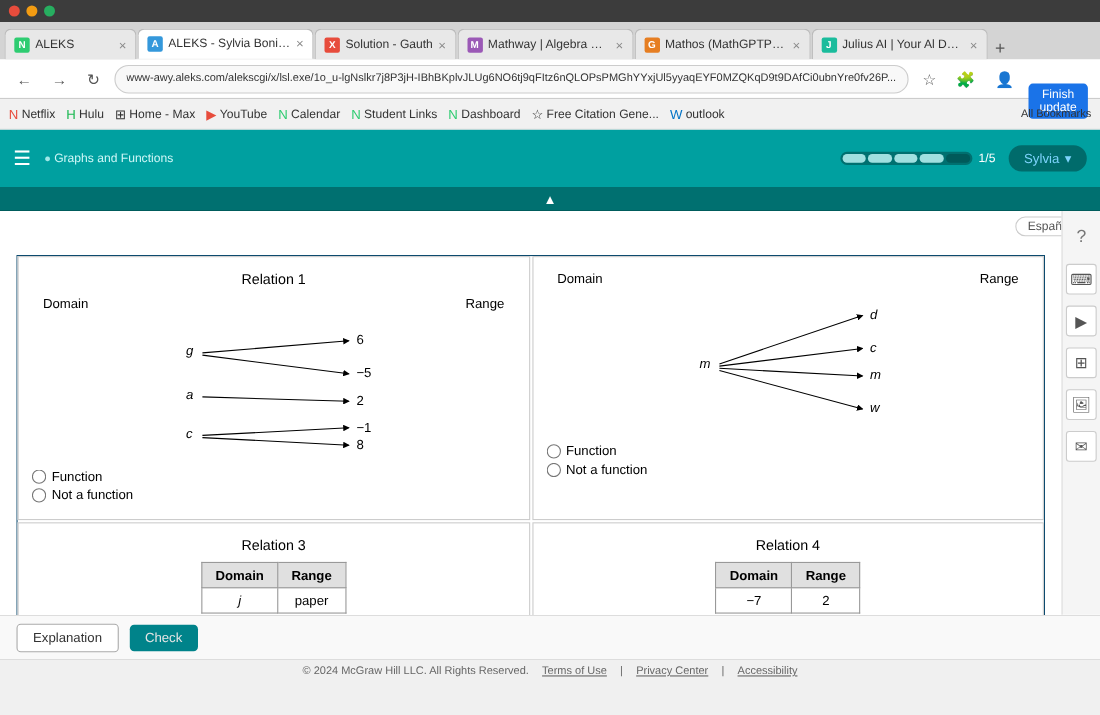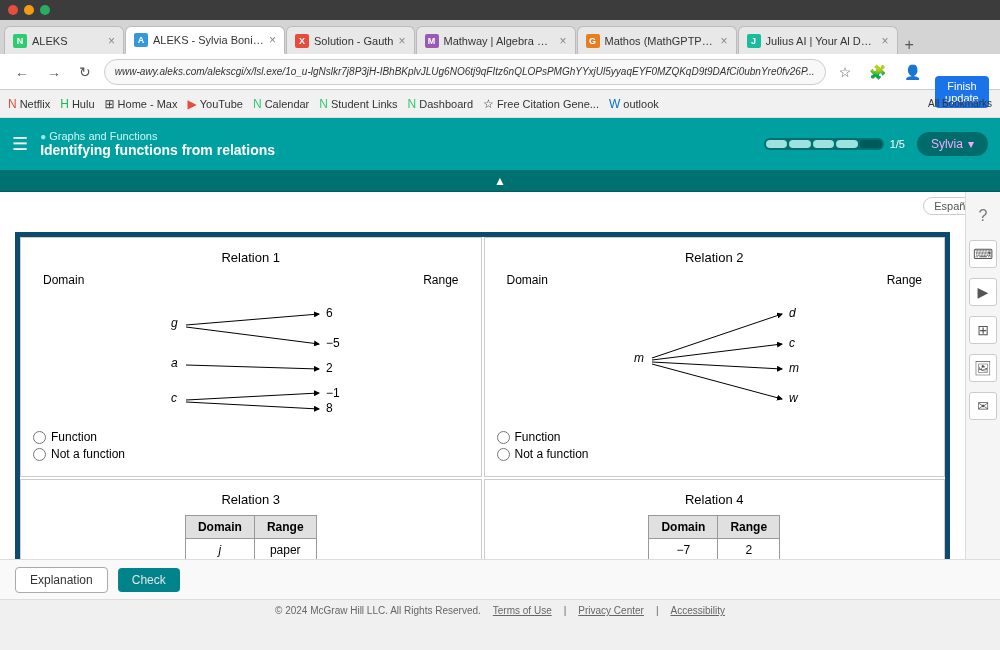--- a/index.html
+++ b/index.html
@@ -41,31 +41,31 @@
     .hamburger { color: white; font-size: 18px; cursor: pointer; background: none; border: none; }
     .nav-title-area { display: flex; flex-direction: column; }
     .nav-breadcrumb { color: #cef7f7; font-size: 11px; }
     .nav-title { color: white; font-weight: bold; font-size: 14px; }
     .progress-bar-area { margin-left: auto; display: flex; align-items: center; gap: 6px; }
     .progress-bar { width: 120px; height: 12px; background: #007070; border-radius: 6px; overflow: hidden; display: flex; gap: 2px; padding: 2px; }
     .progress-segment { height: 8px; border-radius: 4px; }
     .progress-filled { background: #a0e0e0; }
     .progress-empty { background: #005a5a; }
     .progress-count { color: white; font-size: 11px; }
-    .sylvia-btn { background: #006b6b; color: #f0abfc; border: none; border-radius: 20px; padding: 5px 14px; font-size: 12px; cursor: pointer; display: flex; align-items: center; gap: 5px; }
+    .sylvia-btn { background: #006b6b; color: #7dd3fc; border: none; border-radius: 20px; padding: 5px 14px; font-size: 12px; cursor: pointer; display: flex; align-items: center; gap: 5px; }
 
     
     .scroll-arrow { background: #007070; height: 22px; display: flex; align-items: center; justify-content: center; cursor: pointer; border-bottom: 1px solid #005a5a; }
 
     
     .content-area { flex: 1; overflow-y: auto; padding: 10px 15px; background: #fff; position: relative; }
     .espanol-btn { position: absolute; right: 15px; top: 5px; background: white; border: 1px solid #ccc; border-radius: 10px; padding: 2px 10px; font-size: 11px; cursor: pointer; color: #555; }
 
     
-    .relations-grid { display: grid; grid-template-columns: 1fr 1fr; gap: 2px; border: 5px solid #0c4a6e; margin-top: 30px; }
+    .relations-grid { display: grid; grid-template-columns: 1fr 1fr; gap: 2px; border: 1px solid #0c4a6e; margin-top: 30px; }
     .relation-box { border: 1px solid #ccc; padding: 12px; position: relative; background: #fff; }
     .relation-title { text-align: center; font-size: 13px; margin-bottom: 8px; }
     .relation-labels { display: flex; justify-content: space-between; font-size: 12px; margin-bottom: 5px; padding: 0 10px; }
 
     
     .diagram-svg { display: block; margin: 0 auto; }
 
     
     .radio-options { margin-top: 8px; }
     .radio-option { display: flex; align-items: center; gap: 5px; font-size: 12px; margin-bottom: 3px; cursor: pointer; }
@@ -142,21 +142,21 @@
     <span class="tab-close">×</span>
   </div>
   <button class="tab-new">+</button>
 </div>
 
 <div class="address-bar">
   <button class="nav-btn">←</button>
   <button class="nav-btn">→</button>
   <button class="nav-btn">↻</button>
   <div class="url-bar">
-    <span style="overflow:hidden;text-overflow:ellipsis;white-space:nowrap;font-size:10px;font-style:italic;">www-awy.aleks.com/alekscgi/x/lsl.exe/1o_u-lgNslkr7j8P3jH-IBhBKplvJLUg6NO6tj9qFItz6nQLOPsPMGhYYxjUl5yyaqEYF0MZQKqD9t9DAfCi0ubnYre0fv26P...</span>
+    <span style="overflow:hidden;text-overflow:ellipsis;white-space:nowrap;font-size:10px;">www-awy.aleks.com/alekscgi/x/lsl.exe/1o_u-lgNslkr7j8P3jH-IBhBKplvJLUg6NO6tj9qFItz6nQLOPsPMGhYYxjUl5yyaqEYF0MZQKqD9t9DAfCi0ubnYre0fv26P...</span>
   </div>
   <button class="nav-btn">☆</button>
   <button class="nav-btn">🧩</button>
   <button class="nav-btn">👤</button>
   <button class="finish-update">Finish update</button>
   <button class="nav-btn">⋮</button>
 </div>
 
 <div class="bookmarks-bar">
   <div class="bookmark-item">
@@ -202,21 +202,20 @@
 
 <div class="app-container">
 
   <div class="top-nav">
     <button class="hamburger">☰</button>
     <div class="nav-title-area">
       <span class="nav-breadcrumb">
         <span style="color:#a0e8e8;font-size:10px;">●</span>
         <span>Graphs and Functions</span>
       </span>
-      <span class="nav-title">Identifying functions from relations</span>
     </div>
     <div class="progress-bar-area">
       <div class="progress-bar">
         <div class="progress-segment progress-filled" style="flex:1"></div>
         <div class="progress-segment progress-filled" style="flex:1"></div>
         <div class="progress-segment progress-filled" style="flex:1"></div>
         <div class="progress-segment progress-filled" style="flex:1"></div>
         <div class="progress-segment progress-empty" style="flex:1"></div>
       </div>
       <span class="progress-count">1/5</span>
@@ -274,21 +273,20 @@
             <span>Function</span>
           </label>
           <label class="radio-option">
             <input type="radio" name="rel1" value="not-function" style="">
             <span>Not a function</span>
           </label>
         </div>
       </div>
 
       <div class="relation-box">
-        <div class="relation-title">Relation 2</div>
         <div class="relation-labels">
           <span>Domain</span>
           <span>Range</span>
         </div>
         <svg class="diagram-svg" width="220" height="130" viewBox="0 0 220 130">
 
           <text x="30" y="70" font-size="12" font-style="italic">m</text>
 
           <text x="185" y="25" font-size="12" font-style="italic">d</text>
           <text x="185" y="55" font-size="12" font-style="italic">c</text>

